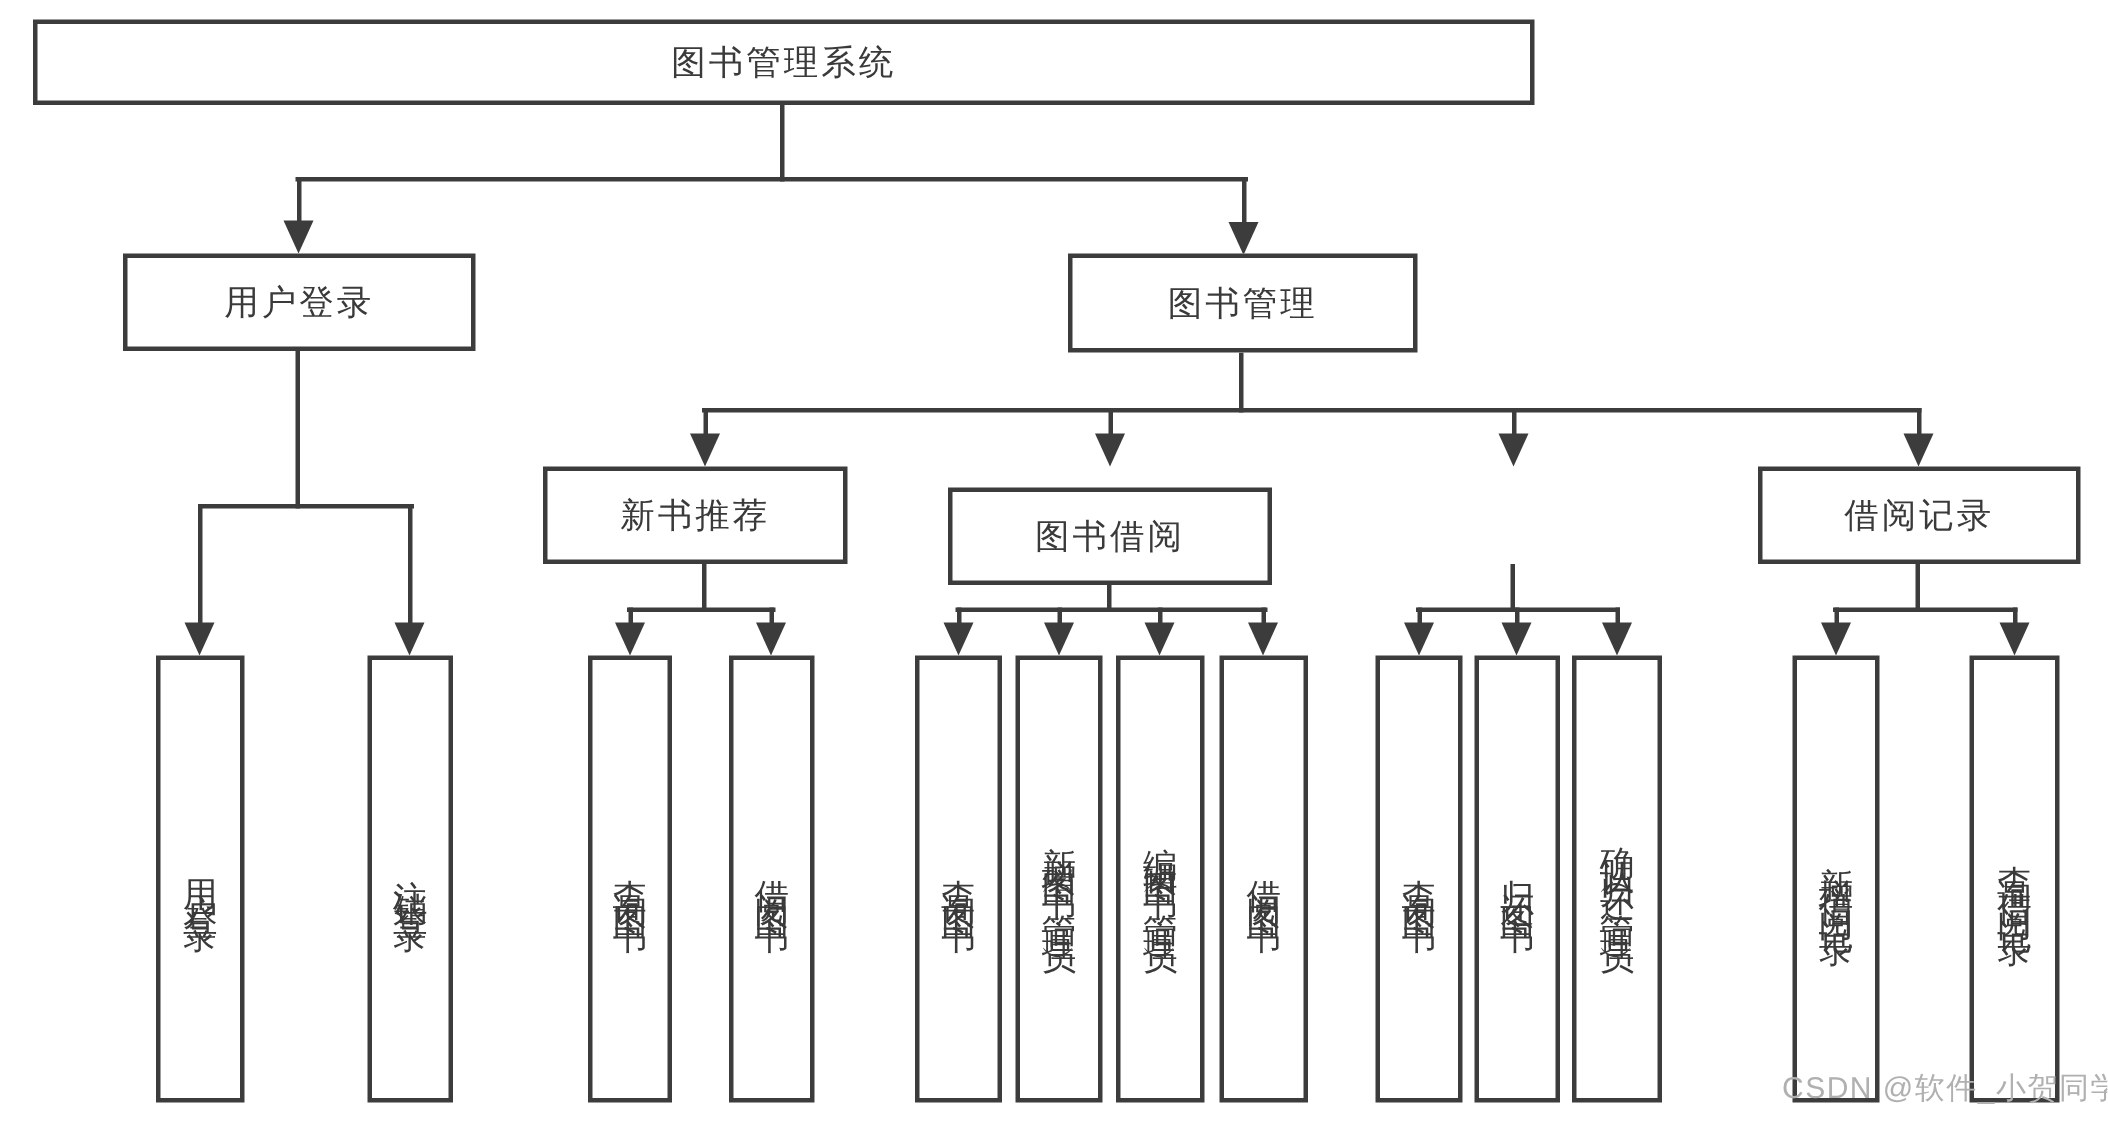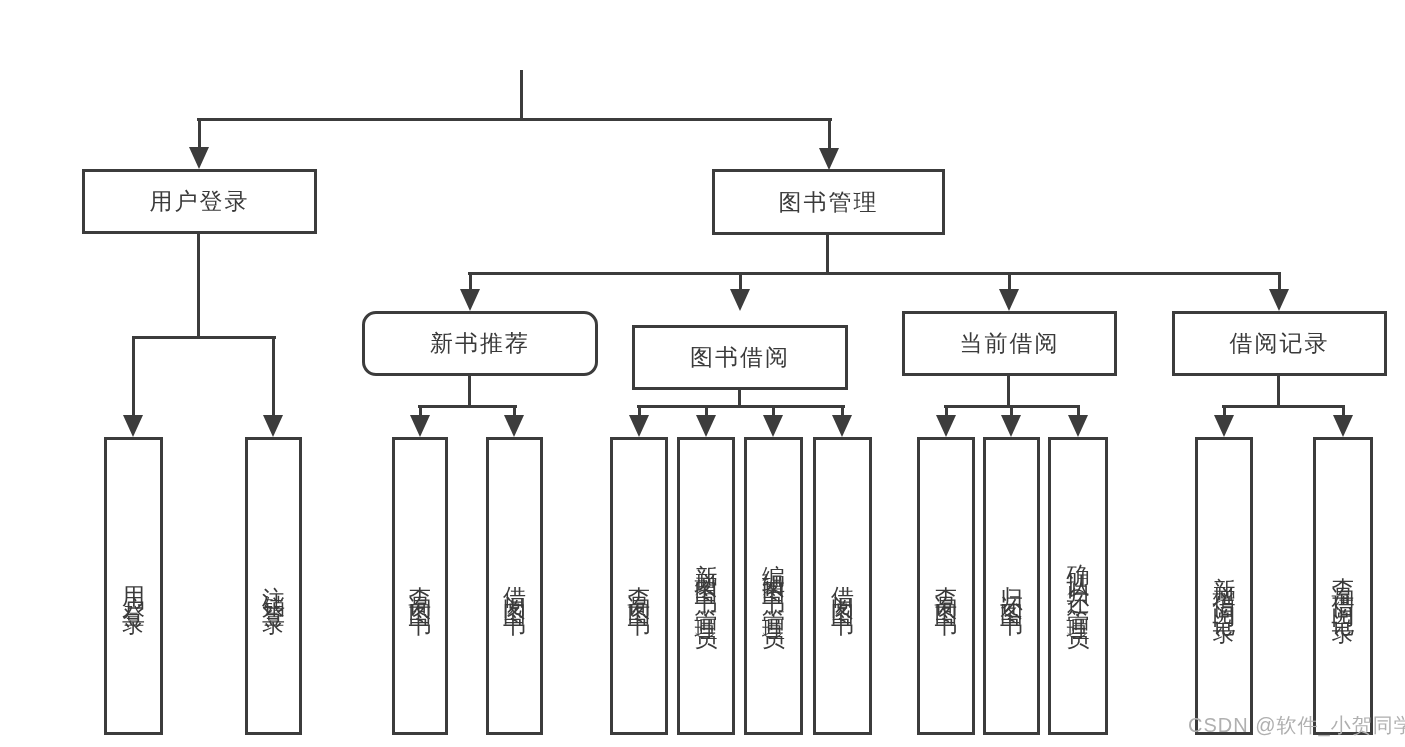--- a/index.html
+++ b/index.html
@@ -58,36 +58,36 @@
     white-space: nowrap;
     z-index: 3;
     letter-spacing: 1px;
   }
 </style>
 </head>
 <body>
 
 <div class="canvas" style="--line: #3c3c3c; --text: #3a3a3a; --wm: #b0b0b0; --bg: #ffffff;">
 
+  <div class="box" style="left:22px; top:13px; width:1001px; height:57px;">
+    <span class="hlabel">图书管理系统</span>
+  </div>
 
   <div class="box" style="left:82px; top:169px; width:235px; height:65px;">
     <span class="hlabel">用户登录</span>
   </div>
   <div class="box" style="left:712px; top:169px; width:233px; height:66px;justify-content:center;">
     <span class="hlabel">图书管理</span>
   </div>
 
-  <div class="box" style="left:362px; top:311px; width:236px; height:65px;border-radius:14px;">
+  <div class="box" style="left:362px; top:311px; width:203px; height:65px;">
     <span class="hlabel">新书推荐</span>
   </div>
   <div class="box" style="left:632px; top:311px; width:216px; height:65px;margin-top:14px;">
     <span class="hlabel">图书借阅</span>
-  </div>
-  <div class="box" style="left:902px; top:311px; width:215px; height:65px;">
-    <span class="hlabel">当前借阅</span>
   </div>
   <div class="box" style="left:1172px; top:311px; width:215px; height:65px;">
     <span class="hlabel">借阅记录</span>
   </div>
 
   <div class="box" style="left:104px; top:437px; width:59px; height:298px;">
     <span class="vlabel">用户登录</span>
   </div>
   <div class="box" style="left:245px; top:437px; width:57px; height:298px;">
     <span class="vlabel">注销登录</span>

